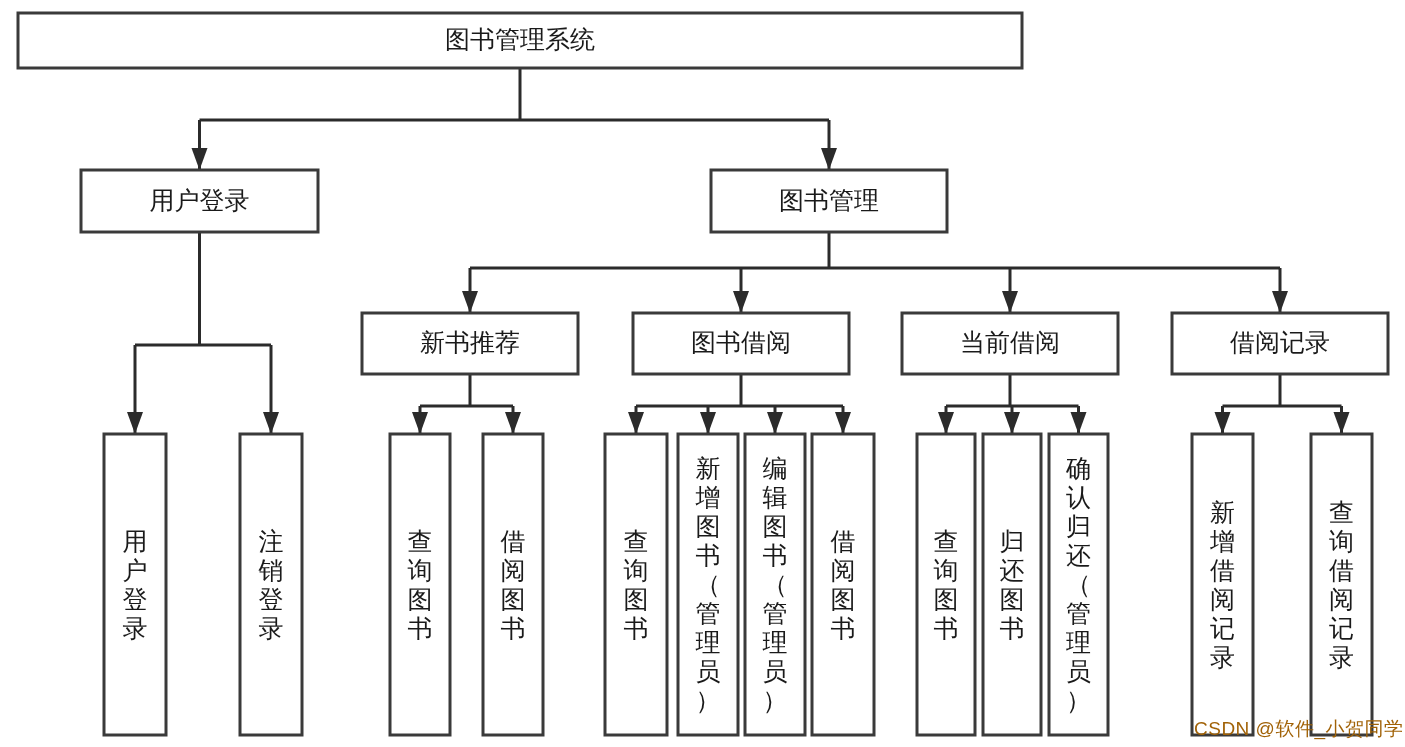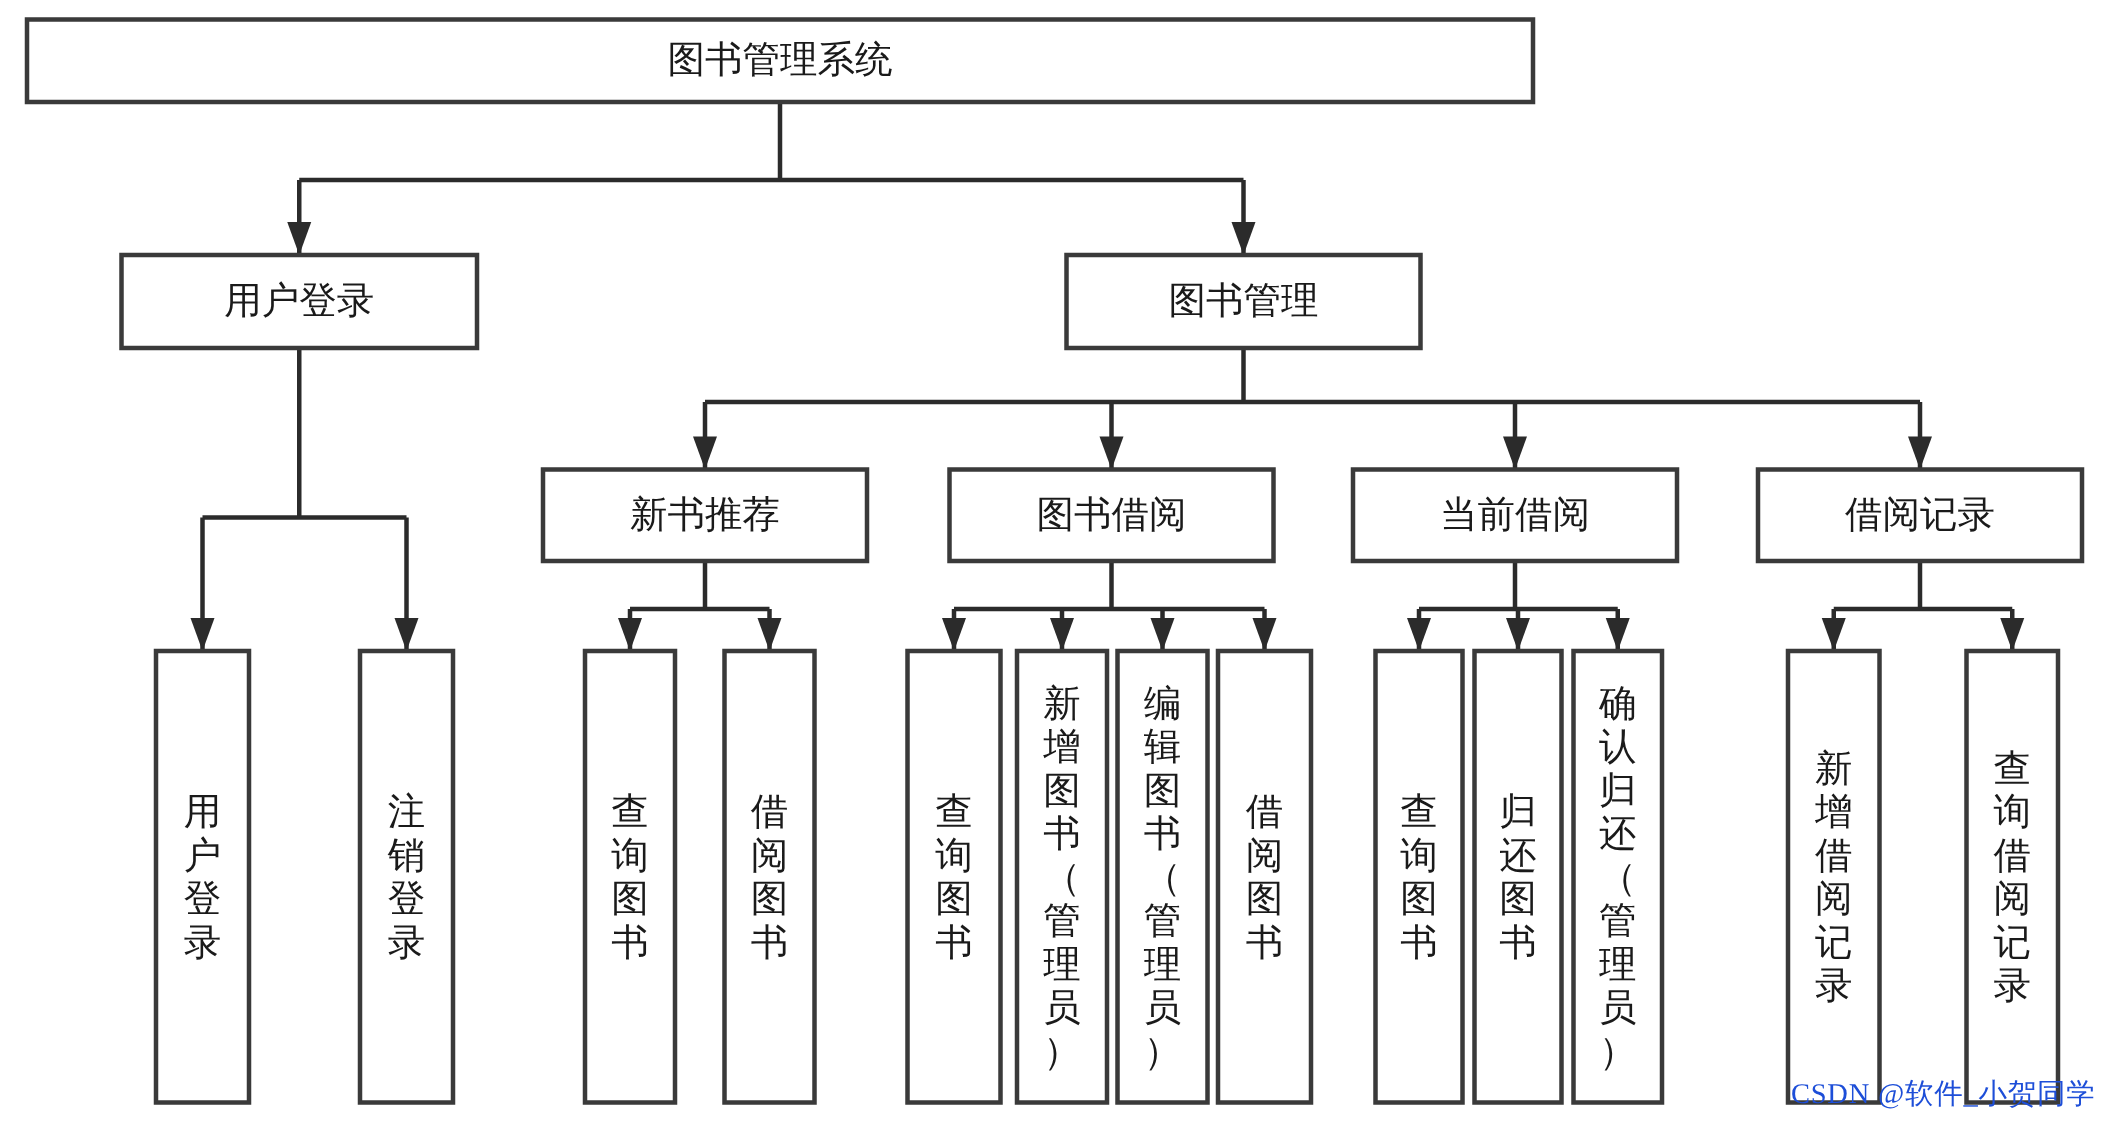--- a/index.html
+++ b/index.html
@@ -61,23 +61,23 @@
     dominant-baseline: middle;
   }
   .leaf-label-char {
     font-family: "Liberation Sans", "DejaVu Sans", sans-serif;
     font-size: 25px;
     fill: #1a1a1a;
     text-anchor: middle;
   }
   .watermark-text {
     position: absolute;
-    font-family: Liberation Serif, serif;
+    font-family: Liberation Sans, sans-serif;
     font-size: 19px;
-    color: #1d4ed8;
+    color: #a16207;
     white-space: nowrap;
     letter-spacing: 0.5px;
     user-select: none;
   }
 </style>
 </head>
 <body>
 
 <div id="diagram-root">
   <svg class="diagram-canvas" viewBox="0 0 1405 747" xmlns="http://www.w3.org/2000/svg">

